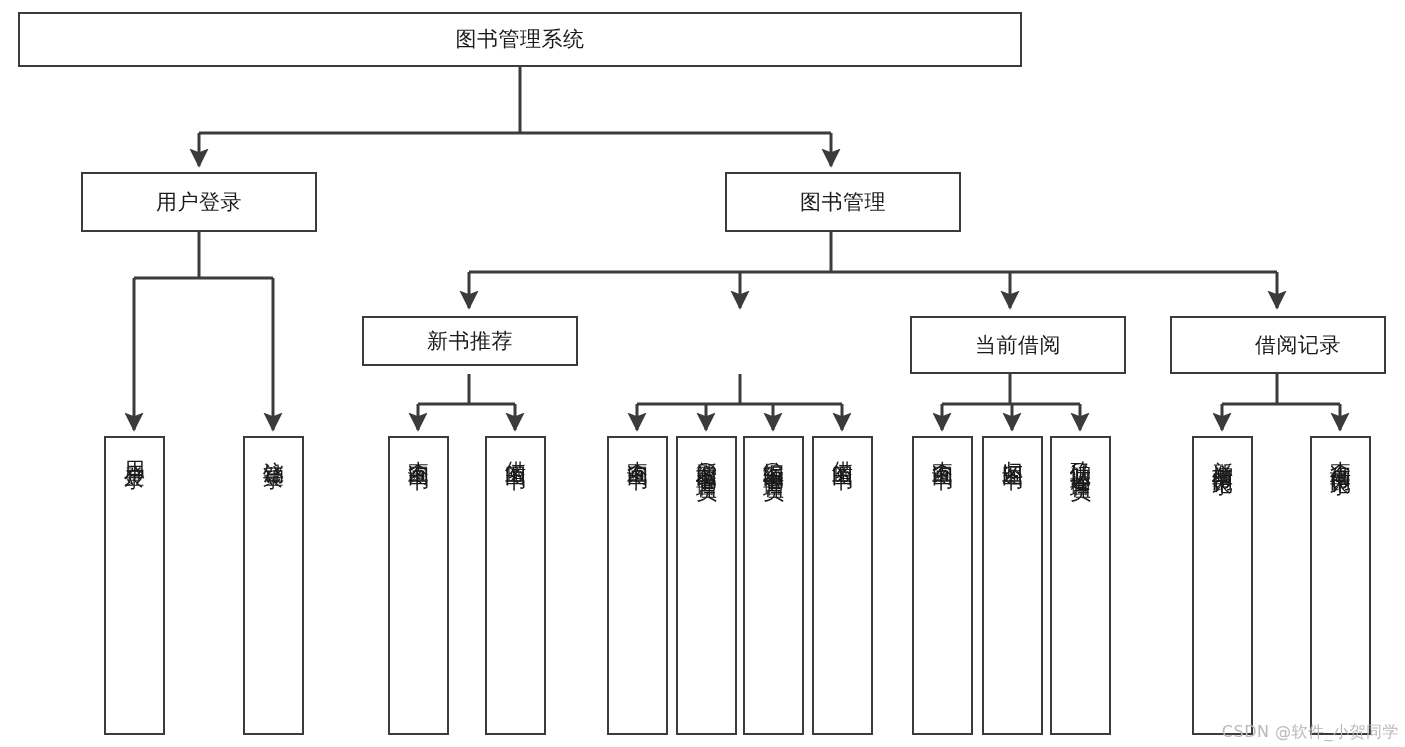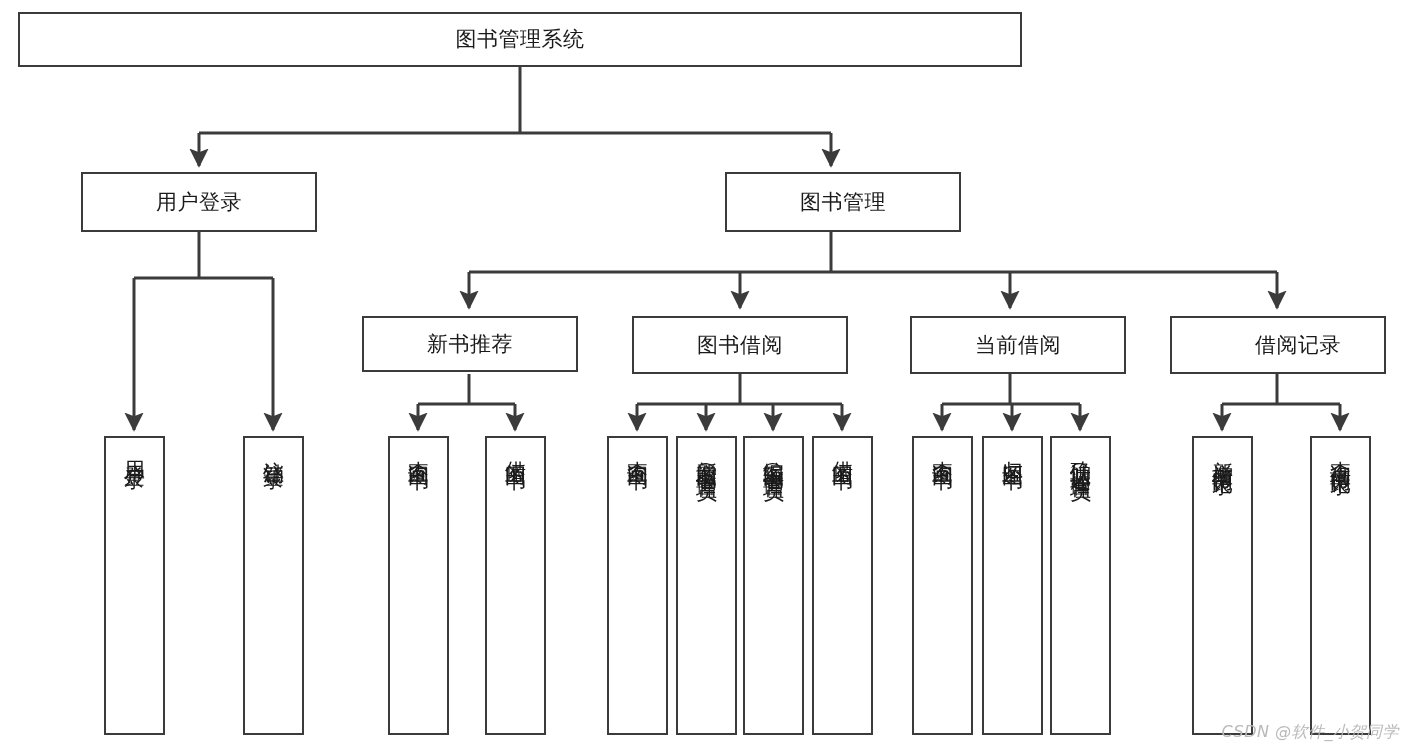--- a/index.html
+++ b/index.html
@@ -61,21 +61,20 @@
   }
   #watermark {
     position: absolute;
     right: 6px;
     bottom: 4px;
     font-size: 16px;
     color: #b9b9b9;
     letter-spacing: 0.5px;
     white-space: nowrap;
     pointer-events: none;
-    font-style: italic;
   }
 </style>
 </head>
 <body>
 
 <div id="canvas">
 
   <svg id="edges" viewBox="0 0 1405 747" xmlns="http://www.w3.org/2000/svg">
     <defs>
       <marker id="arrow" viewBox="0 0 12 12" refX="10" refY="6" markerWidth="7" markerHeight="7" orient="auto-start-reverse">
@@ -132,27 +131,24 @@
   </div>
 
   <div class="node horiz" style="left:81px; top:172px; width:236px; height:60px;">
     <span class="label">用户登录</span>
   </div>
 
   <div class="node horiz" style="left:712px; top:172px; width:236px; height:60px;margin-left:13px;">
     <span class="label">图书管理</span>
   </div>
 
-  <div class="node horiz" style="left:362px; top:316px; width:216px; height:56px;">
+  <div class="node horiz" style="left:362px; top:316px; width:216px; height:50px;">
     <span class="label">新书推荐</span>
   </div>
 
-  <div class="node horiz" style="left:632px; top:316px; width:216px; height:58px;">
-    <span class="label">图书借阅</span>
-  </div>
 
   <div class="node horiz" style="left:902px; top:316px; width:216px; height:58px;margin-left:8px;">
     <span class="label">当前借阅</span>
   </div>
 
   <div class="node horiz" style="left:1170px; top:316px; width:216px; height:58px;padding-left:40px;">
     <span class="label">借阅记录</span>
   </div>
 
   <div class="node vert" style="left:104px; top:436px; width:61px; height:299px;">

